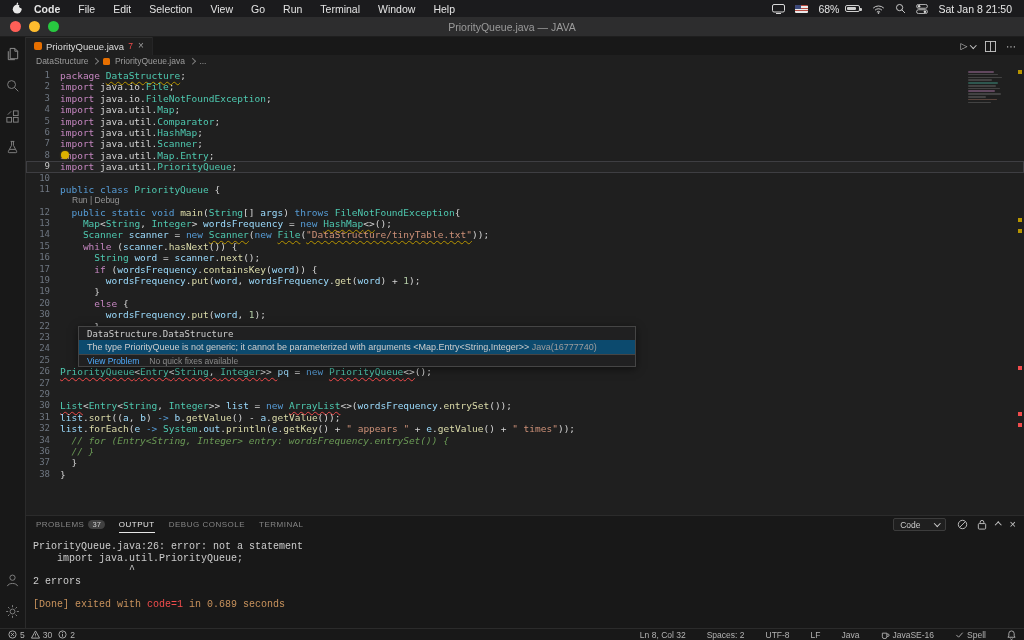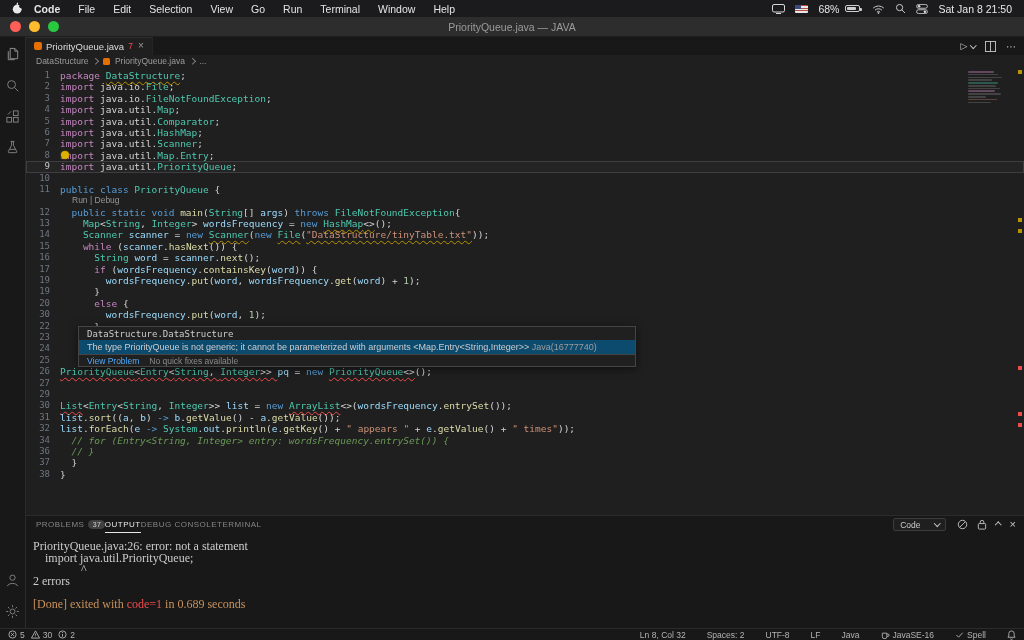--- a/index.html
+++ b/index.html
@@ -86,21 +86,21 @@
 
   
   .panel{height:113px;background:#181818;border-top:1px solid #2b2b2b;flex:none;display:flex;flex-direction:column}
   .panel-header{height:17px;display:flex;align-items:center;padding:0 8px 0 10px;gap:14px;flex:none}
   .ptab{font-size:8px;letter-spacing:.5px;color:#868686;display:flex;gap:4px;align-items:center;height:100%}
   .ptab.active{color:#e7e7e7;box-shadow:inset 0 -1px 0 #e7e7e7}
   .pbadge{background:#404040;border-radius:6px;padding:0 4px;font-size:7.5px;color:#cccccc;letter-spacing:0}
   .panel-actions{margin-left:auto;display:flex;align-items:center;gap:9px;color:#c5c5c5}
   .channel{display:flex;align-items:center;gap:14px;font-size:8.5px;color:#cccccc;border:1px solid #3c3c3c;padding:0 6px;height:13px;border-radius:2px;margin-right:2px;background:#1f1f1f}
   .pa-close{font-size:11px;line-height:1}
-  .panel-body{font-family:Liberation Serif, serif;font-size:12px;color:#cccccc;padding:8px 0 0 7px;flex:1;overflow:hidden}
+  .panel-body{font-family:Liberation Mono, monospace;font-size:10px;color:#cccccc;padding:8px 0 0 7px;flex:1;overflow:hidden}
   .out-line{white-space:pre;line-height:11.5px;min-height:11.5px}
   .ot-pl{color:#cccccc}.ot-dn{color:#c8925c}.ot-er{color:#f14c4c}
 
   
   .statusbar{height:12px;background:#181818;border-top:1px solid #2b2b2b;display:flex;align-items:center;font-size:8.5px;color:#b3b3b3;padding:0 8px;flex:none}
   .sb-left{display:flex;align-items:center;gap:4px}
   .sb-right{margin-left:auto;display:flex;align-items:center;gap:21px;white-space:nowrap}
   .sb-item{display:flex;align-items:center;gap:3px}
   svg.icon{display:block}
 </style>
@@ -449,21 +449,21 @@
           <div class="rmark" style="top:151px;background:#b89500"></div>
           <div class="rmark" style="top:162px;background:#b89500"></div>
           <div class="rmark" style="top:299px;background:#f14c4c"></div>
           <div class="rmark" style="top:345px;background:#f14c4c"></div>
           <div class="rmark" style="top:356px;background:#f14c4c"></div>
         </div>
       </div>
 
       <div class="panel">
         <div class="panel-header">
-          <div style="display:flex;height:100%">
+          <div style="display:flex;gap:14px;height:100%">
               <div class="ptab">
                 <span>PROBLEMS</span>
                 <span class="pbadge">37</span>
               </div>
               <div class="ptab active">
                 <span>OUTPUT</span>
               </div>
               <div class="ptab">
                 <span>DEBUG CONSOLE</span>
               </div>

